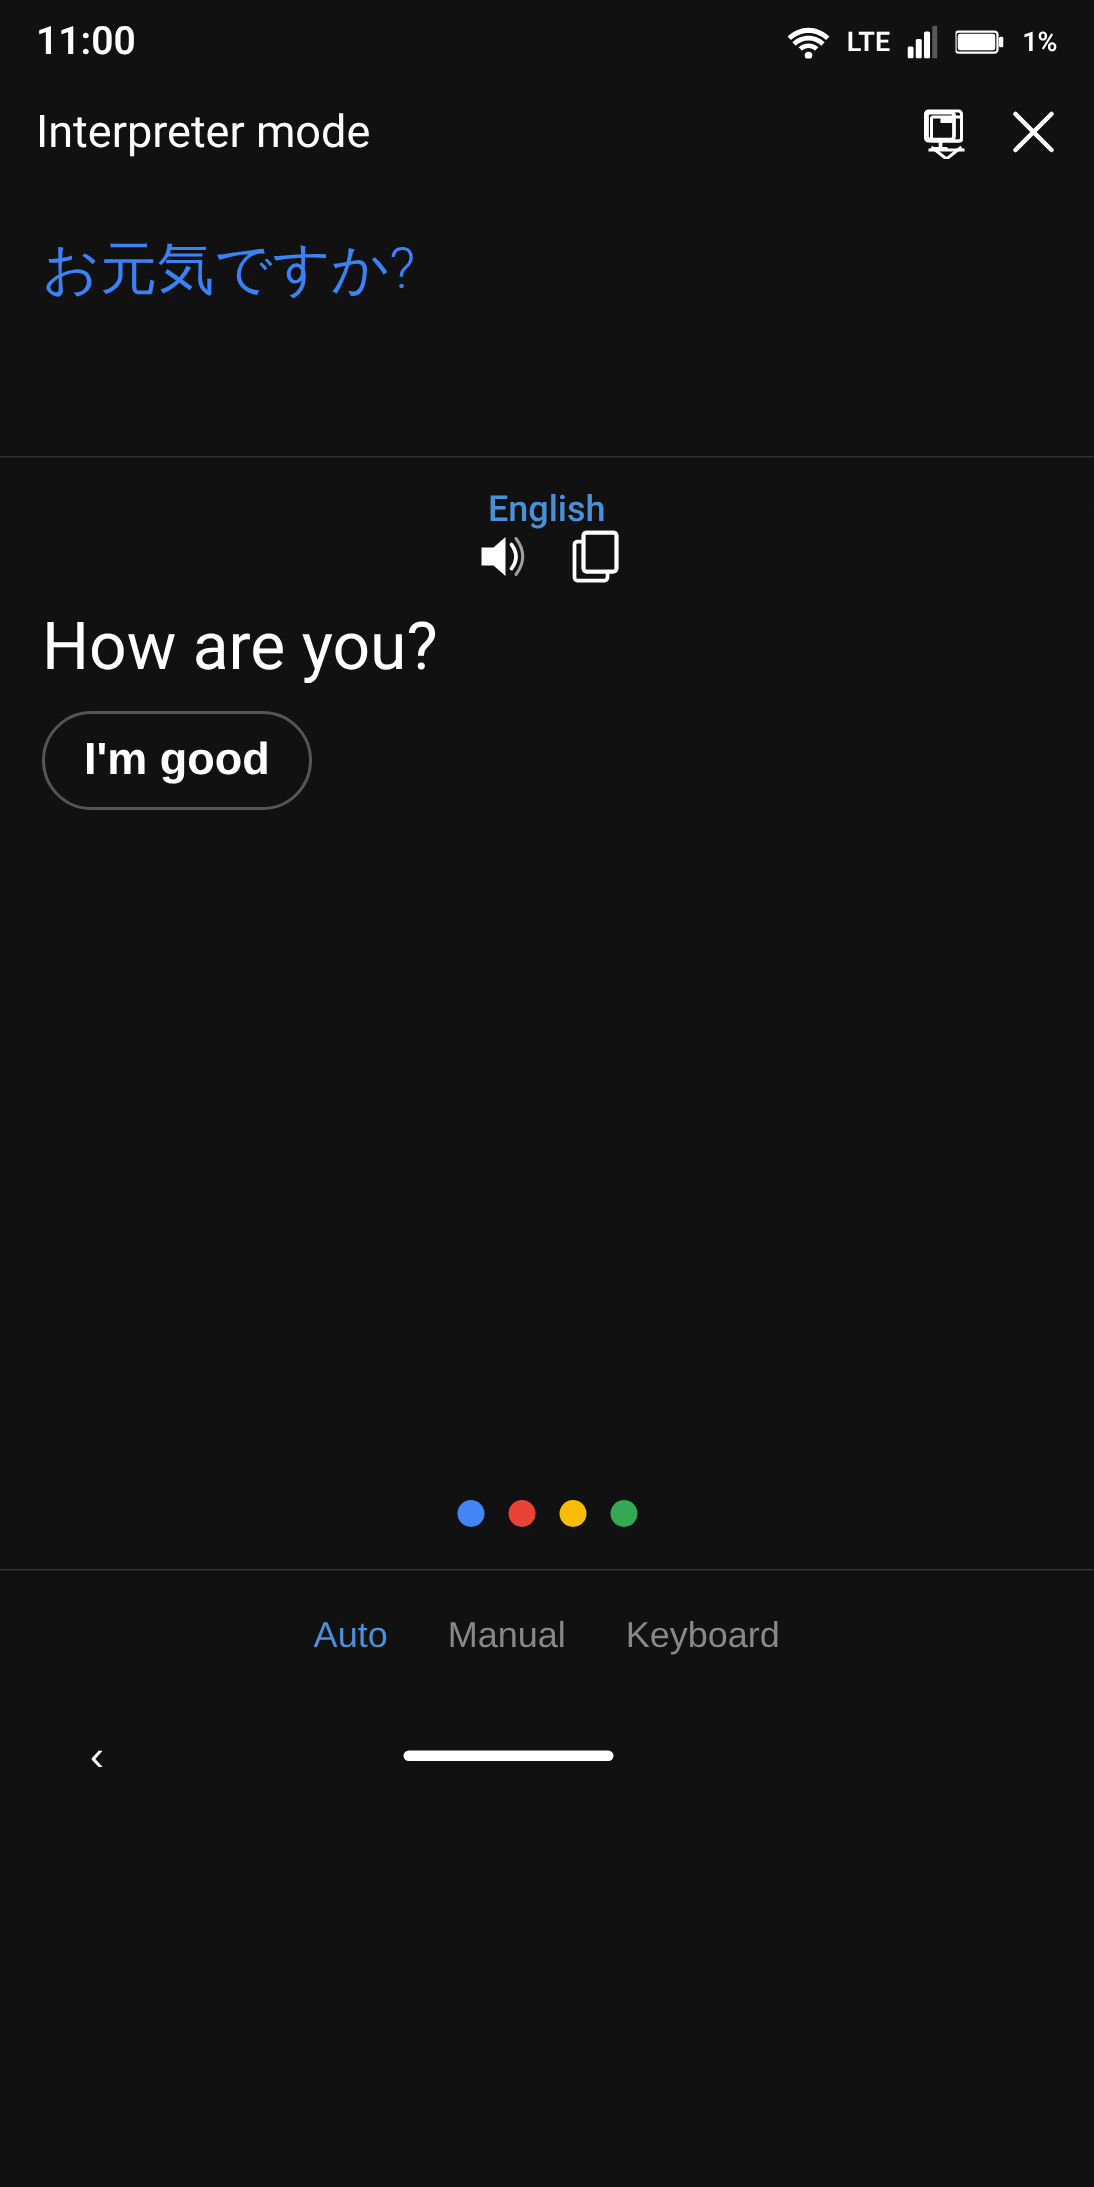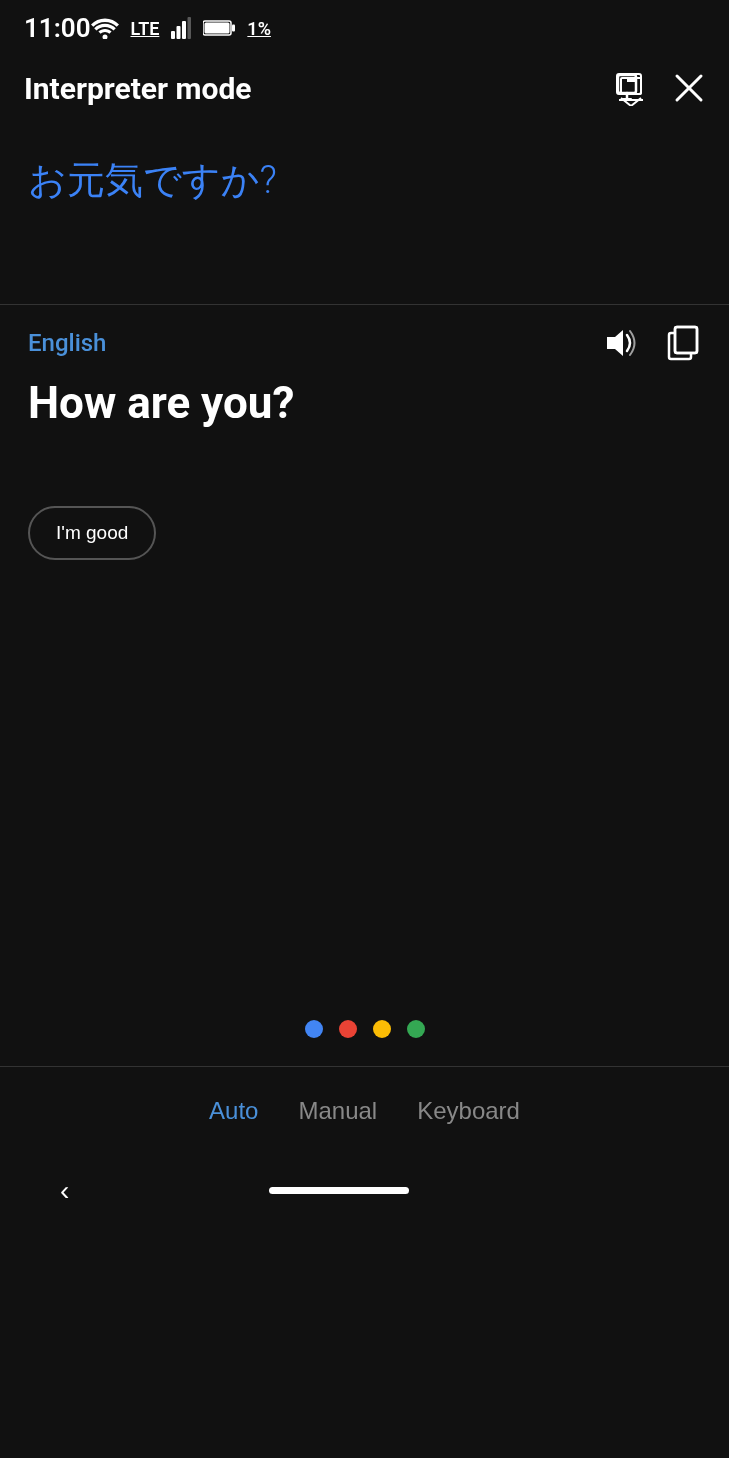--- a/index.html
+++ b/index.html
@@ -10,53 +10,52 @@
       font-family: 'Roboto', Arial, sans-serif;
       width: 729px;
       min-height: 1458px;
       position: relative;
       overflow: hidden;
     }
 
     
     .status-bar {
       display: flex;
-      justify-content: flex-start;
+      justify-content: space-between;
       align-items: center;
       padding: 12px 24px 8px 24px;
       height: 52px;
     }
     .status-time {
       font-size: 26px;
       font-weight: 600;
       color: #fff;
     }
     .status-icons {
       display: flex;
       align-items: center;
       gap: 12px;
-      text-decoration: underline;
     }
     .status-icons span {
       color: #fff;
       font-size: 18px;
       font-weight: 600;
     }
 
     
     .top-bar {
       display: flex;
       justify-content: space-between;
       align-items: center;
       padding: 16px 24px;
       height: 72px;
     }
     .top-bar-title {
       font-size: 30px;
-      font-weight: 700;
+      font-weight: 400;
       color: #fff;
     }
     .top-bar-actions {
       display: flex;
       align-items: center;
       gap: 24px;
     }
     .icon-btn {
       background: none;
       border: none;
@@ -88,55 +87,55 @@
 
     
     .translation-section {
       padding: 20px 28px 28px 28px;
     }
     .translation-header {
       display: flex;
       align-items: center;
       justify-content: space-between;
       margin-bottom: 16px;
+      flex-direction: column;
     }
     .language-label {
       font-size: 24px;
       font-weight: 500;
       color: #4a90d9;
     }
     .translation-icons {
       display: flex;
       align-items: center;
       gap: 28px;
     }
     .translated-text {
       font-size: 44px;
-      font-weight: 700;
-      color: #fff;
-      margin-bottom: 36px;
+      font-weight: 400;
+      color: #fff;
+      margin-bottom: 16px;
       line-height: 1.2;
     }
 
     
     .suggestions {
       display: flex;
       gap: 16px;
       flex-wrap: wrap;
     }
     .chip {
       border: 2px solid #555;
       border-radius: 50px;
       padding: 14px 26px;
-      font-size: 19px;
-      font-weight: 400;
+      font-size: 30px;
+      font-weight: 700;
       color: #fff;
       background: transparent;
       cursor: pointer;
-      margin-top: 40px;
     }
 
     
     .middle-space {
       flex: 1;
       min-height: 400px;
     }
 
     
     .google-dots {

